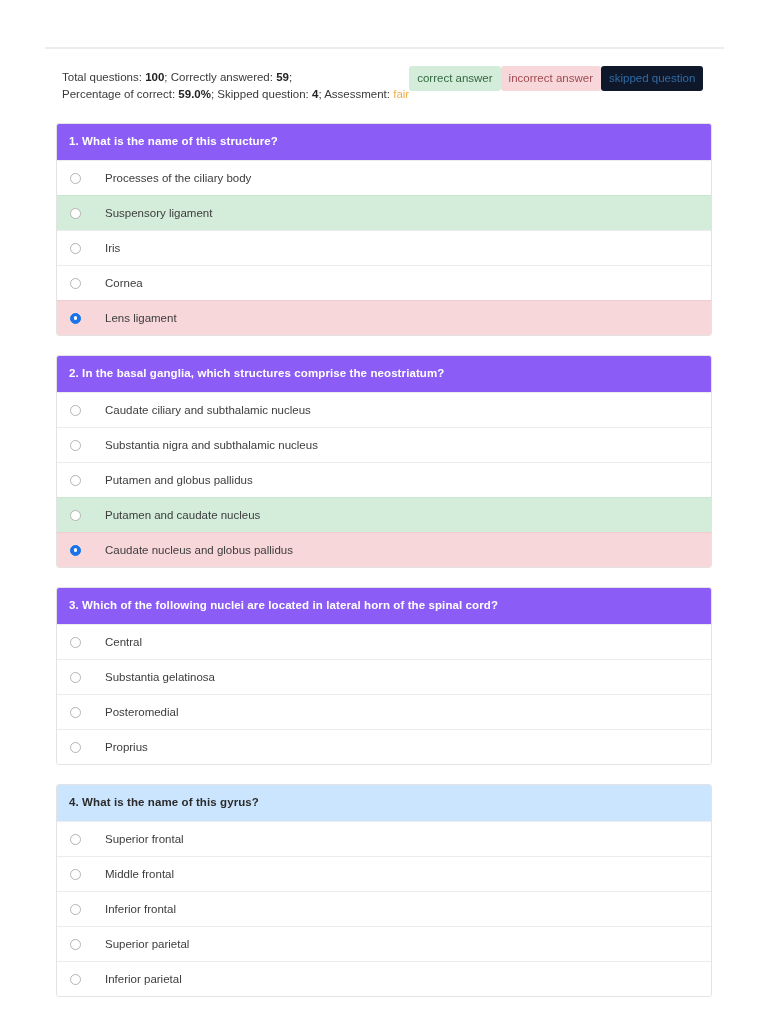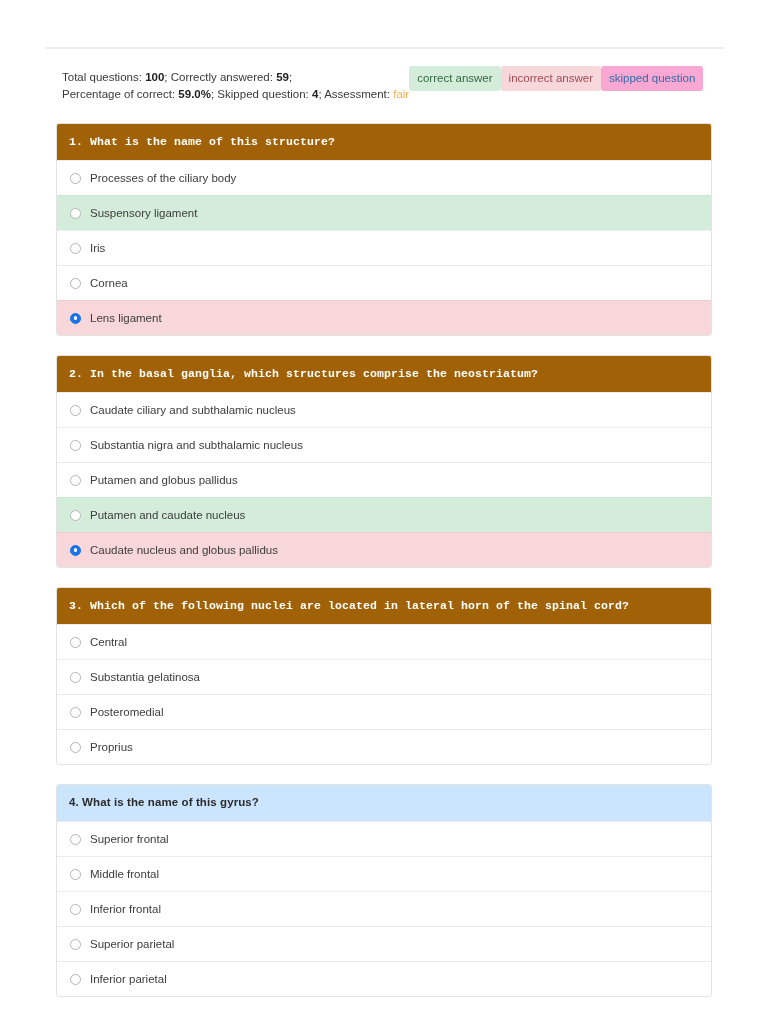--- a/index.html
+++ b/index.html
@@ -61,21 +61,21 @@
   }
   .badge {
     font-size: 11.5px;
     line-height: 14px;
     padding: 5px 8px 6px 8px;
     border-radius: 3px;
     white-space: nowrap;
   }
   .badge.correct   { background: #d4edda; color: #33683f; }
   .badge.incorrect { background: #f8d7da; color: #a14a52; }
-  .badge.skipped   { background: #f9a8d4; color: #2f6ca8; }
+  .badge.skipped   { background: #0f172a; color: #2f6ca8; }
 
   
   .questions {
     position: absolute;
     left: 56px;
     top: 123px;
     width: 656px;
   }
   .qcard {
     margin-bottom: 19px;
@@ -84,27 +84,27 @@
     background: #ffffff;
     overflow: hidden;
   }
   .qhead {
     font-size: 11.5px;
     font-weight: bold;
     line-height: 15px;
     padding: 10px 12px 11px 12px;
     letter-spacing: 0.1px;
   }
-  .qhead.dark    { background: #a16207; color: #ffffff; font-family: Liberation Mono, monospace; }
+  .qhead.dark    { background: #8b5cf6; color: #ffffff; }
   .qhead.skipped { background: #cce5ff; color: #2b2b2b; }
 
   .opt {
     display: flex;
     align-items: center;
-    gap: 9px;
+    gap: 24px;
     padding: 9px 12px 9px 13px;
     font-size: 11.5px;
     line-height: 16px;
     color: #3c3c3c;
     border-top: 1px solid #ececec;
     background: #ffffff;
     min-height: 13px;
   }
   .opt:first-of-type { border-top: none; }
   .opt.correct   { background: #d4edda; border-top-color: #cbe6d2; }

